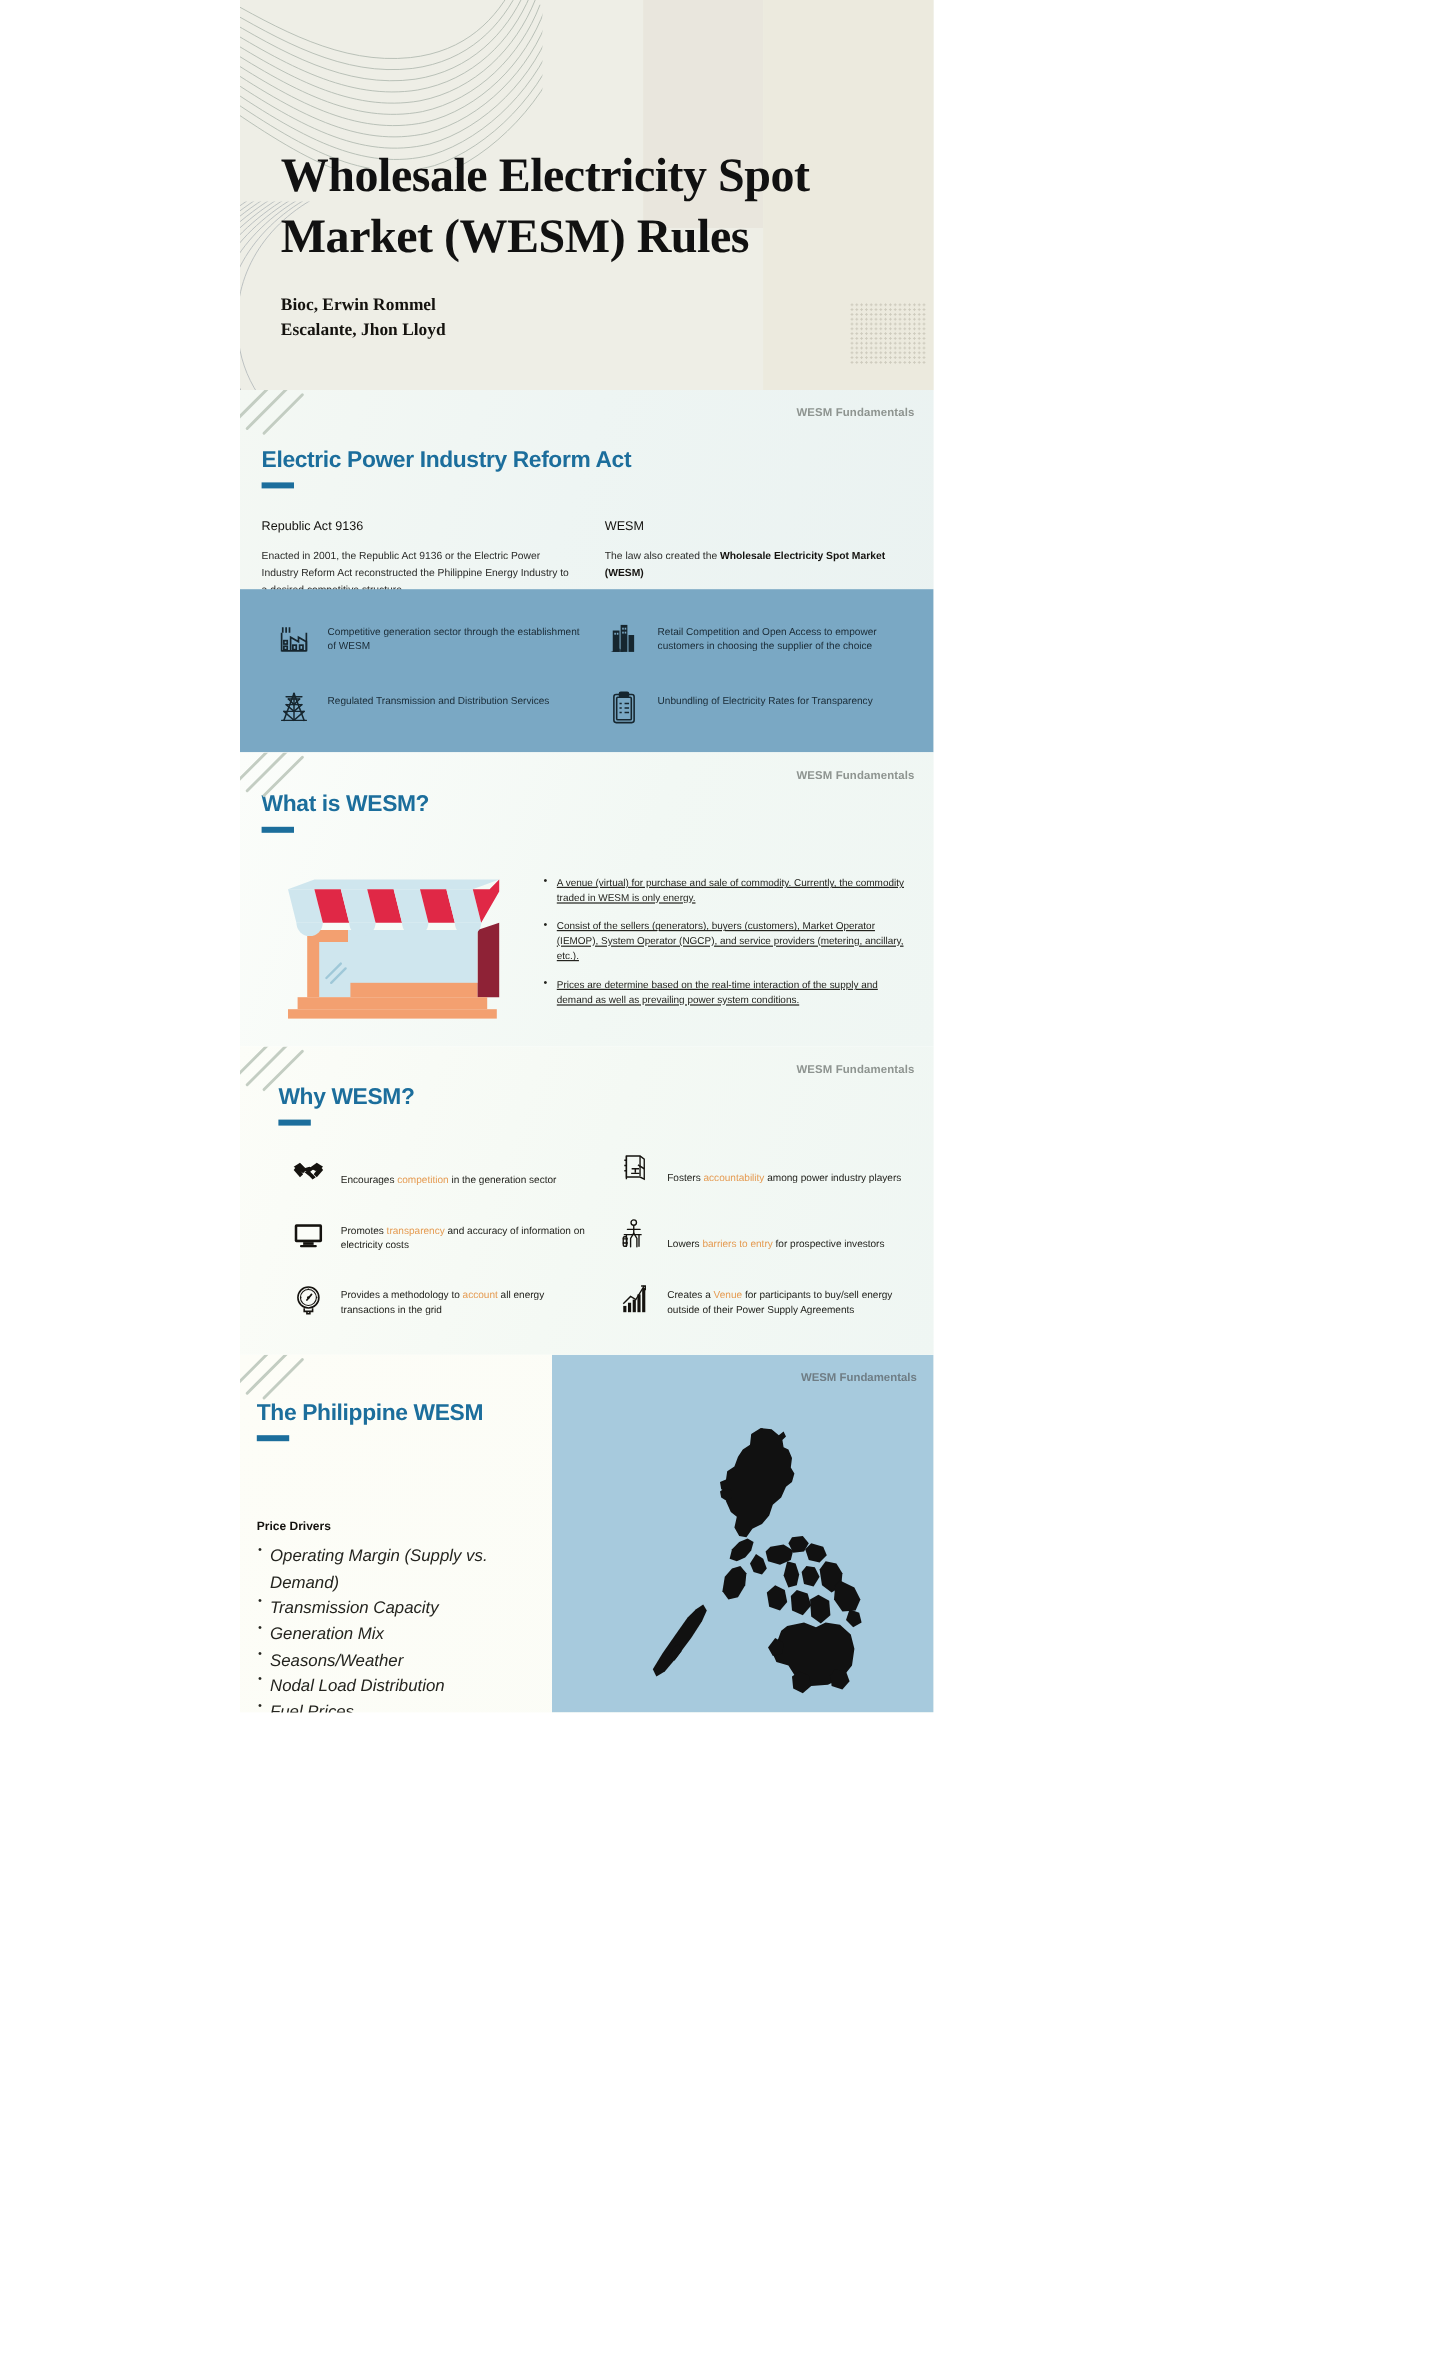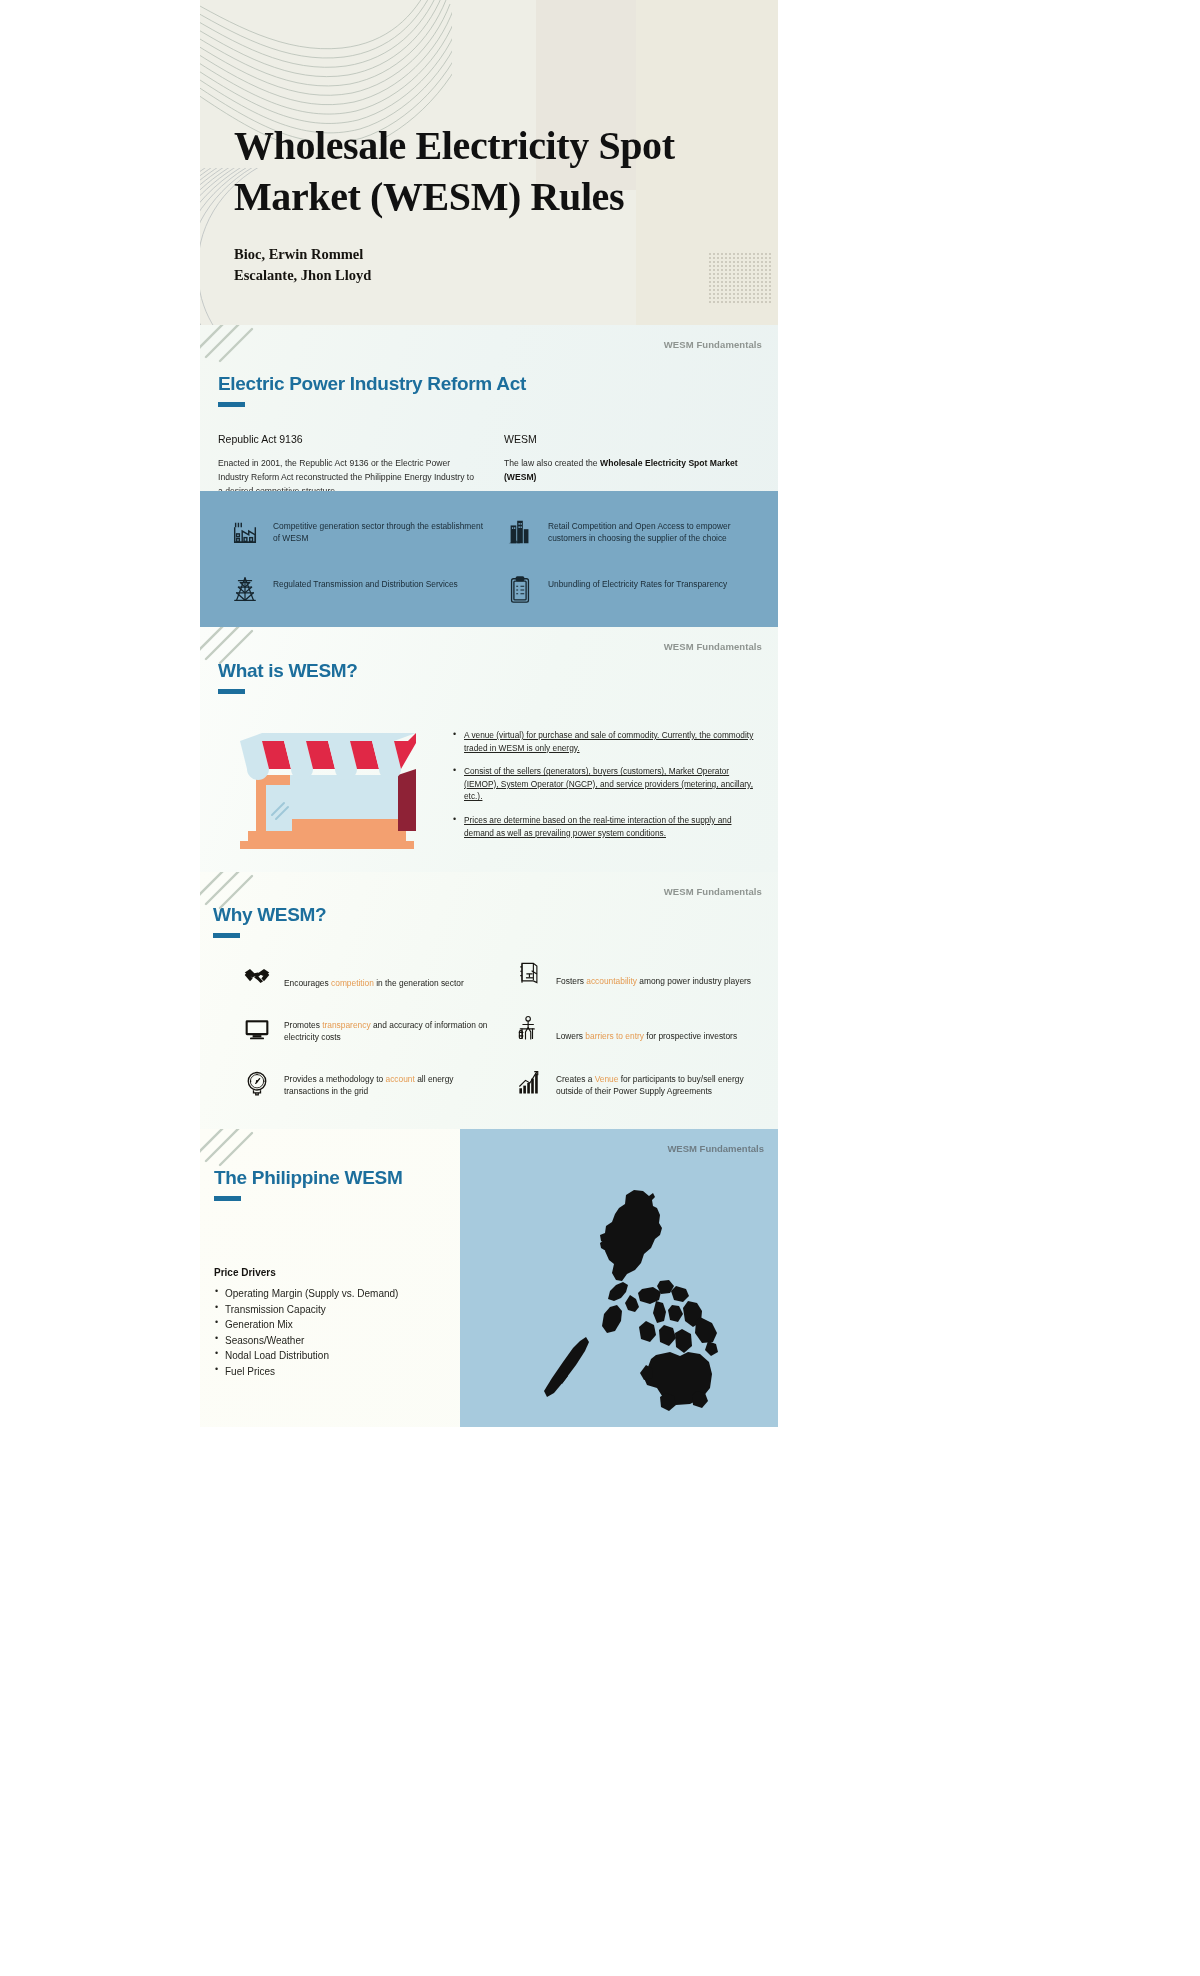--- a/index.html
+++ b/index.html
@@ -74,38 +74,38 @@
   .what-body { position: absolute; left: 18px; right: 16px; top: 92px; display: flex; gap: 10px; }
   .stall { width: 225px; min-width: 225px; height: 130px; position: relative; }
   .what-list { padding-top: 10px; }
   .what-list ul { list-style: none; }
   .what-list li { position: relative; padding-left: 11px; font-size: 8.3px; line-height: 1.52;
       color: #24241f; margin-bottom: 11px; text-decoration: underline; }
   .what-list li:before { content: "•"; position: absolute; left: 0; top: -1px; font-size: 9px; }
 
   
   #slide-why { height: 257px; background: linear-gradient(110deg,#fcfdf8 0%,#f4f9f4 50%,#eff6f3 100%); }
-  #slide-why .head { position: absolute; left: 13px; top: 32px; }
+  #slide-why .head { position: absolute; left: 32px; top: 32px; }
   .why-grid { position: absolute; left: 42px; right: 14px; top: 88px;
       display: grid; grid-template-columns: 1fr 1fr; column-gap: 22px; row-gap: 24px; }
   .why-item { display: flex; align-items: flex-end; gap: 12px; }
   .why-ico { width: 30px; min-width: 30px; height: 30px; display: flex; align-items: center; justify-content: center; }
   .why-tx { font-size: 8.4px; line-height: 1.5; color: #24241f; padding-top: 3px; }
   .hl { color: #e59b52; }
   .why-col-r { margin-top: -2px; }
 
   
   #slide-ph { height: 298px; background: linear-gradient(110deg,#fdfdf7 0%,#fafcf6 100%); }
   #slide-ph .head { position: absolute; left: 14px; top: 38px; }
   .map-panel { position: absolute; right: 0; top: 0; width: 318px; height: 298px; background: #a7cadd; }
   .map-tag { position: absolute; right: 14px; top: 14px; font-size: 9.5px; font-weight: bold; color: #6f7d85; }
   .ph-left { position: absolute; left: 14px; top: 138px; width: 250px; }
   .pd-h { font-size: 10px; font-weight: bold; color: #14120f; }
   .pd-list { margin-top: 8px; list-style: none; }
-  .pd-list li { position: relative; padding-left: 11px; font-size: 10px; line-height: 1.55; color: #24241f; }
+  .pd-list li { position: relative; padding-left: 11px; font-size: 14px; line-height: 1.55; color: #24241f; font-style: italic; }
   .pd-list li:before { content: "•"; position: absolute; left: 1px; top: -1px; font-size: 9px; }
 </style>
 </head>
 <body>
 
 <div class="deck">
 
   <section class="slide" id="slide-title">
     <div class="bg-panelA"></div>
     <div class="bg-panelB"></div>

